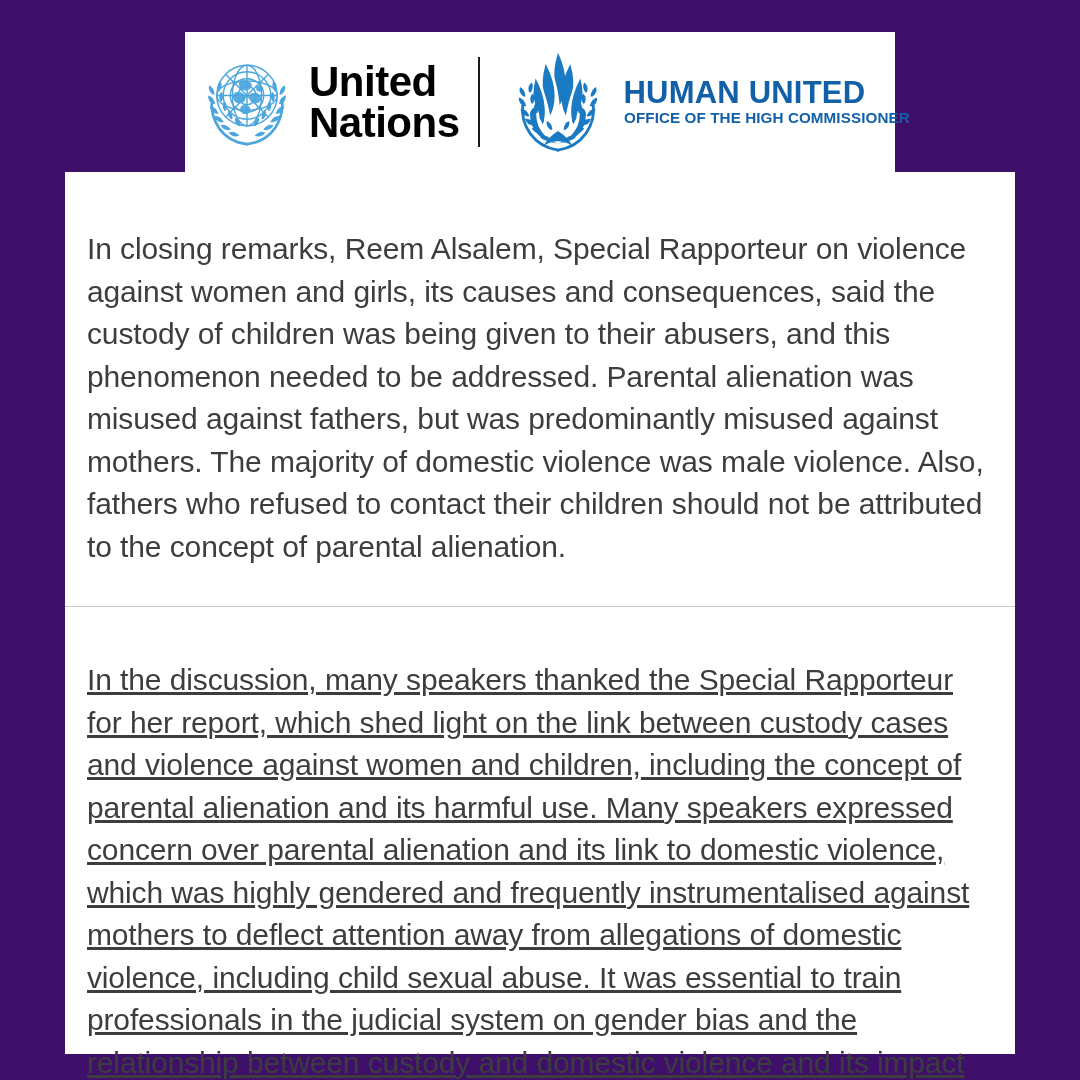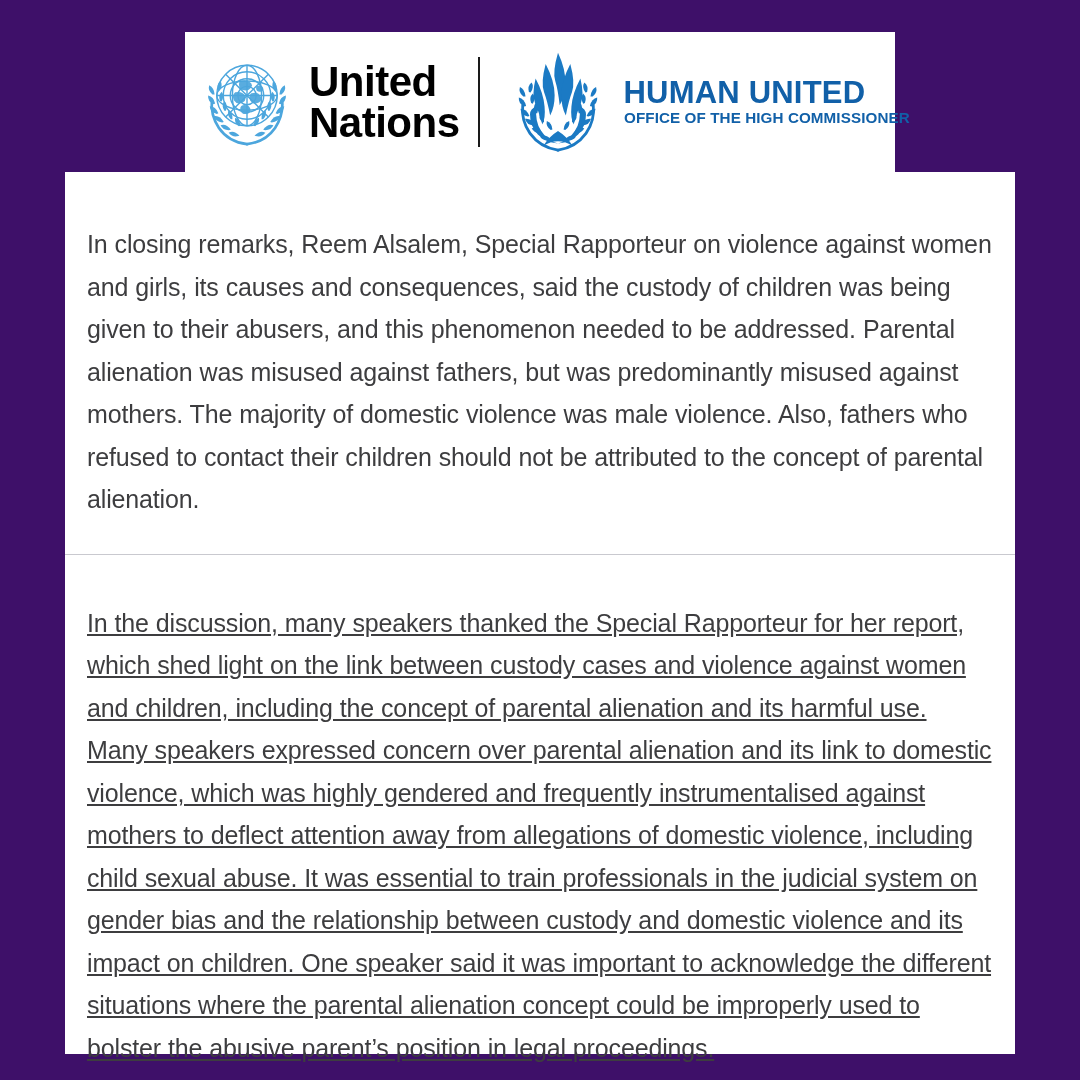--- a/index.html
+++ b/index.html
@@ -109,21 +109,21 @@
     left: 65px;
     top: 172px;
     width: 950px;
     height: 882px;
     background: #ffffff;
   }
   .paragraph-block {
     padding: 0 22px;
     color: #3d3d3f;
     font-family: "Liberation Sans", sans-serif;
-    font-size: 25px;
+    font-size: 30px;
     line-height: 42.5px;
     letter-spacing: -0.15px;
     word-spacing: 0.2px;
   }
   #paragraph-block-1 {
     padding-top: 26px;
     padding-bottom: 8px;
   }
   #block-separator {
     height: 1px;

